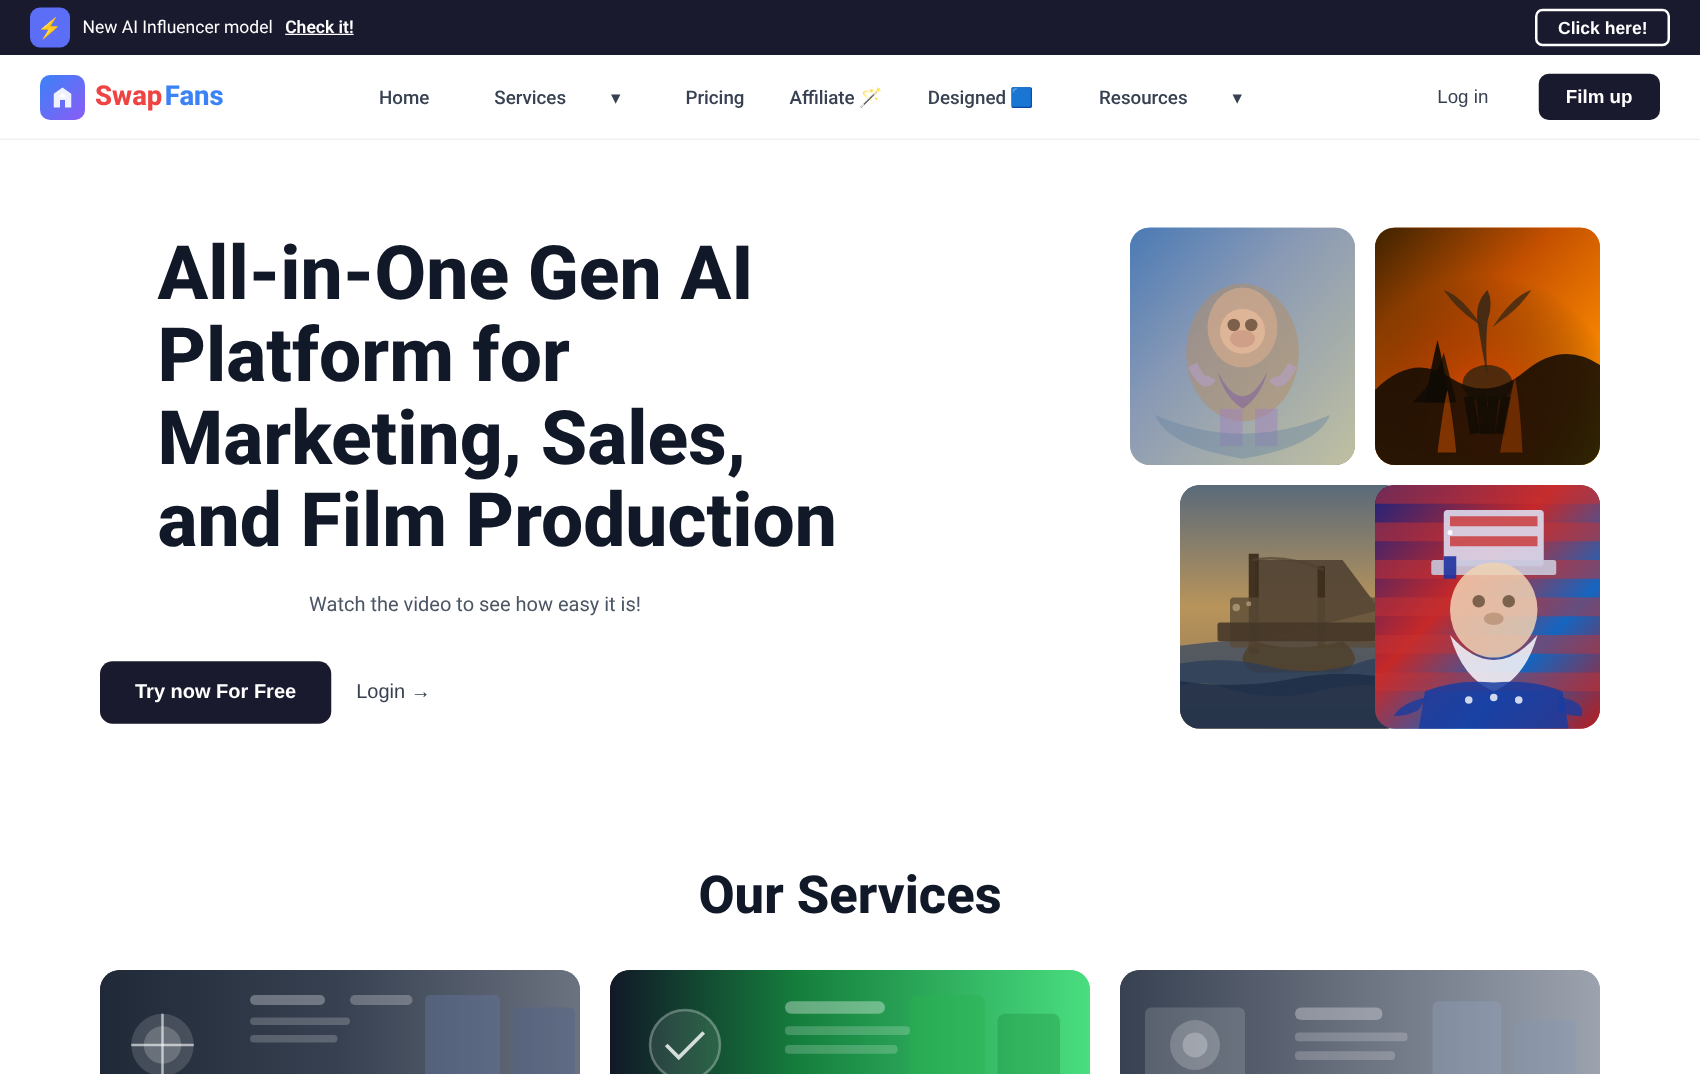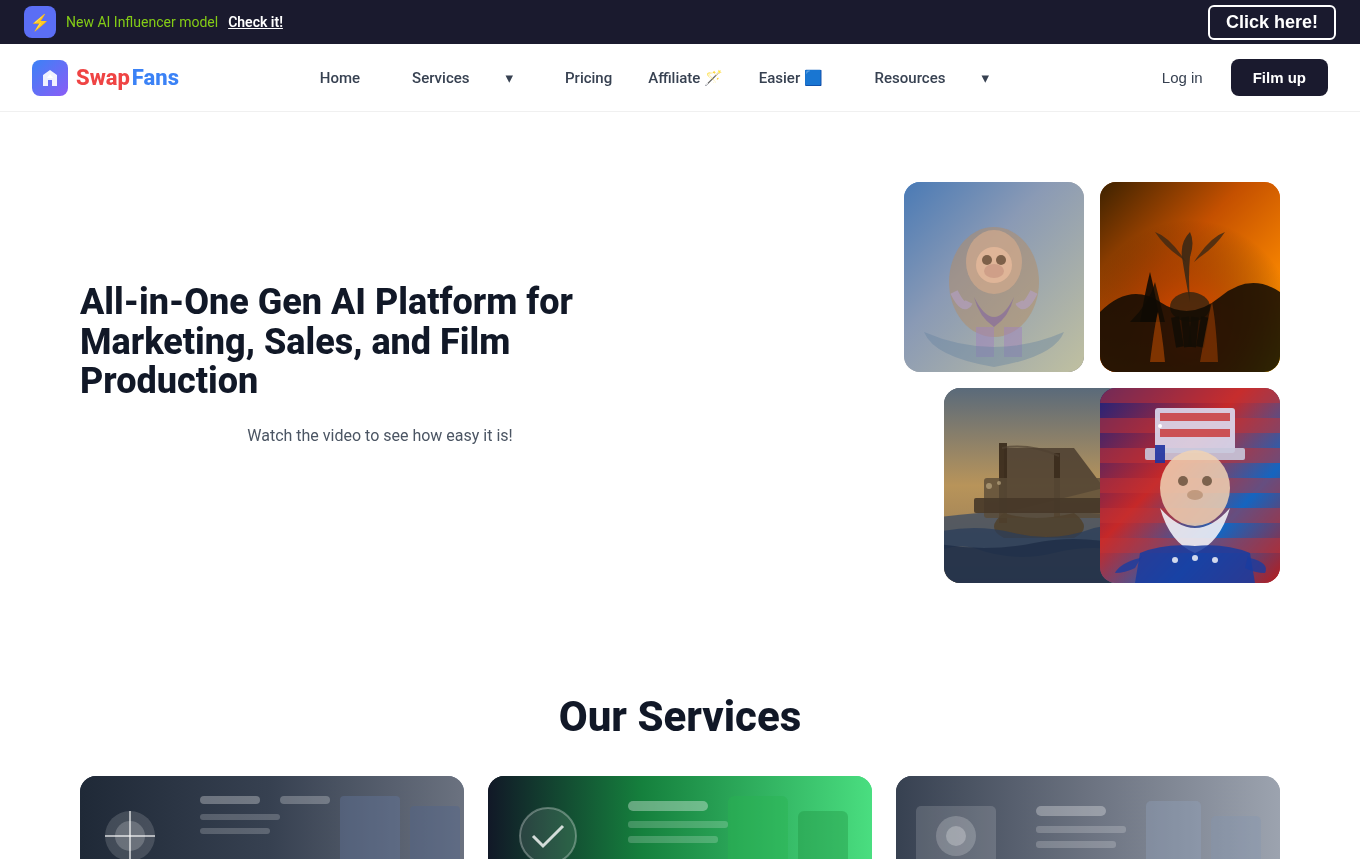--- a/index.html
+++ b/index.html
@@ -24,29 +24,29 @@
     .announcement-icon {
       background: #5b6ef5;
       border-radius: 8px;
       width: 32px;
       height: 32px;
       display: flex;
       align-items: center;
       justify-content: center;
       font-size: 16px;
     }
-    .announcement-text { color: #84cc16; }
+    .announcement-text { color: #ffffff; }
     .announcement-link { color: #fff; font-weight: 600; text-decoration: underline; cursor: pointer; }
     .announcement-btn {
       background: transparent;
       border: 2px solid #fff;
       color: #fff;
       padding: 5px 16px;
       border-radius: 6px;
-      font-size: 18px;
+      font-size: 14px;
       font-weight: 600;
       cursor: pointer;
     }
 
     
     .navbar {
       display: flex;
       align-items: center;
       justify-content: space-between;
       padding: 0 32px;
@@ -90,21 +90,21 @@
       cursor: pointer;
       text-decoration: none;
       display: flex;
       align-items: center;
       gap: 4px;
       transition: background 0.15s;
     }
     .nav-actions {
       display: flex;
       align-items: center;
-      gap: 12px;
+      gap: 24px;
     }
     .btn-login {
       background: transparent;
       border: none;
       font-size: 15px;
       font-weight: 500;
       color: #374151;
       cursor: pointer;
       padding: 8px 16px;
     }
@@ -124,25 +124,26 @@
       display: flex;
       align-items: center;
       justify-content: space-between;
       padding: 60px 80px 40px 80px;
       min-height: 520px;
     }
     .hero-left {
       max-width: 600px;
     }
     .hero-title {
-      font-size: 36px;
+      font-size: 60px;
       font-weight: 800;
       line-height: 1.1;
       color: #111827;
       margin-bottom: 24px;
+      margin-left: 46px;
     }
     .hero-subtitle {
       font-size: 17px;
       color: #4b5563;
       line-height: 1.6;
       margin-bottom: 12px;
     }
     .hero-tagline {
       font-size: 16px;
       color: #4b5563;
@@ -275,40 +276,44 @@
         <span class="chevron-icon">▾</span>
       </span>
     </li>
     <li>
         <a href="#">Pricing</a>
       </li>
     <li>
         <a href="#">Affiliate 🪄</a>
       </li>
     <li>
-        <a href="#">Easier 🟦</a>
+        <a href="#">Designed 🟦</a>
       </li>
     <li>
       <span>
         <span>Resources</span>
         <span class="chevron-icon">▾</span>
       </span>
     </li>
   </ul>
 
   <div class="nav-actions">
     <button class="btn-login">Log in</button>
     <button class="btn-signup">Film up</button>
   </div>
 </nav>
 
 <section class="hero">
   <div class="hero-left">
     <h1 class="hero-title">All-in-One Gen AI Platform for Marketing, Sales, and Film Production</h1>
     <p class="hero-tagline">Watch the video to see how easy it is!</p>
+    <div class="hero-actions">
+      <button class="btn-try">Try now For Free</button>
+      <button class="btn-login-hero">Login →</button>
+    </div>
   </div>
 
   <div class="hero-images">
     <div class="hero-img top-left img-pig">
       <div class="img-placeholder">
 
         <svg width="180" height="190" xmlns="http://www.w3.org/2000/svg">
           <defs>
             <linearGradient id="g1" x1="0%" y1="0%" x2="100%" y2="100%">
               <stop offset="0%" style="stop-color:#4a7ab5"></stop>

